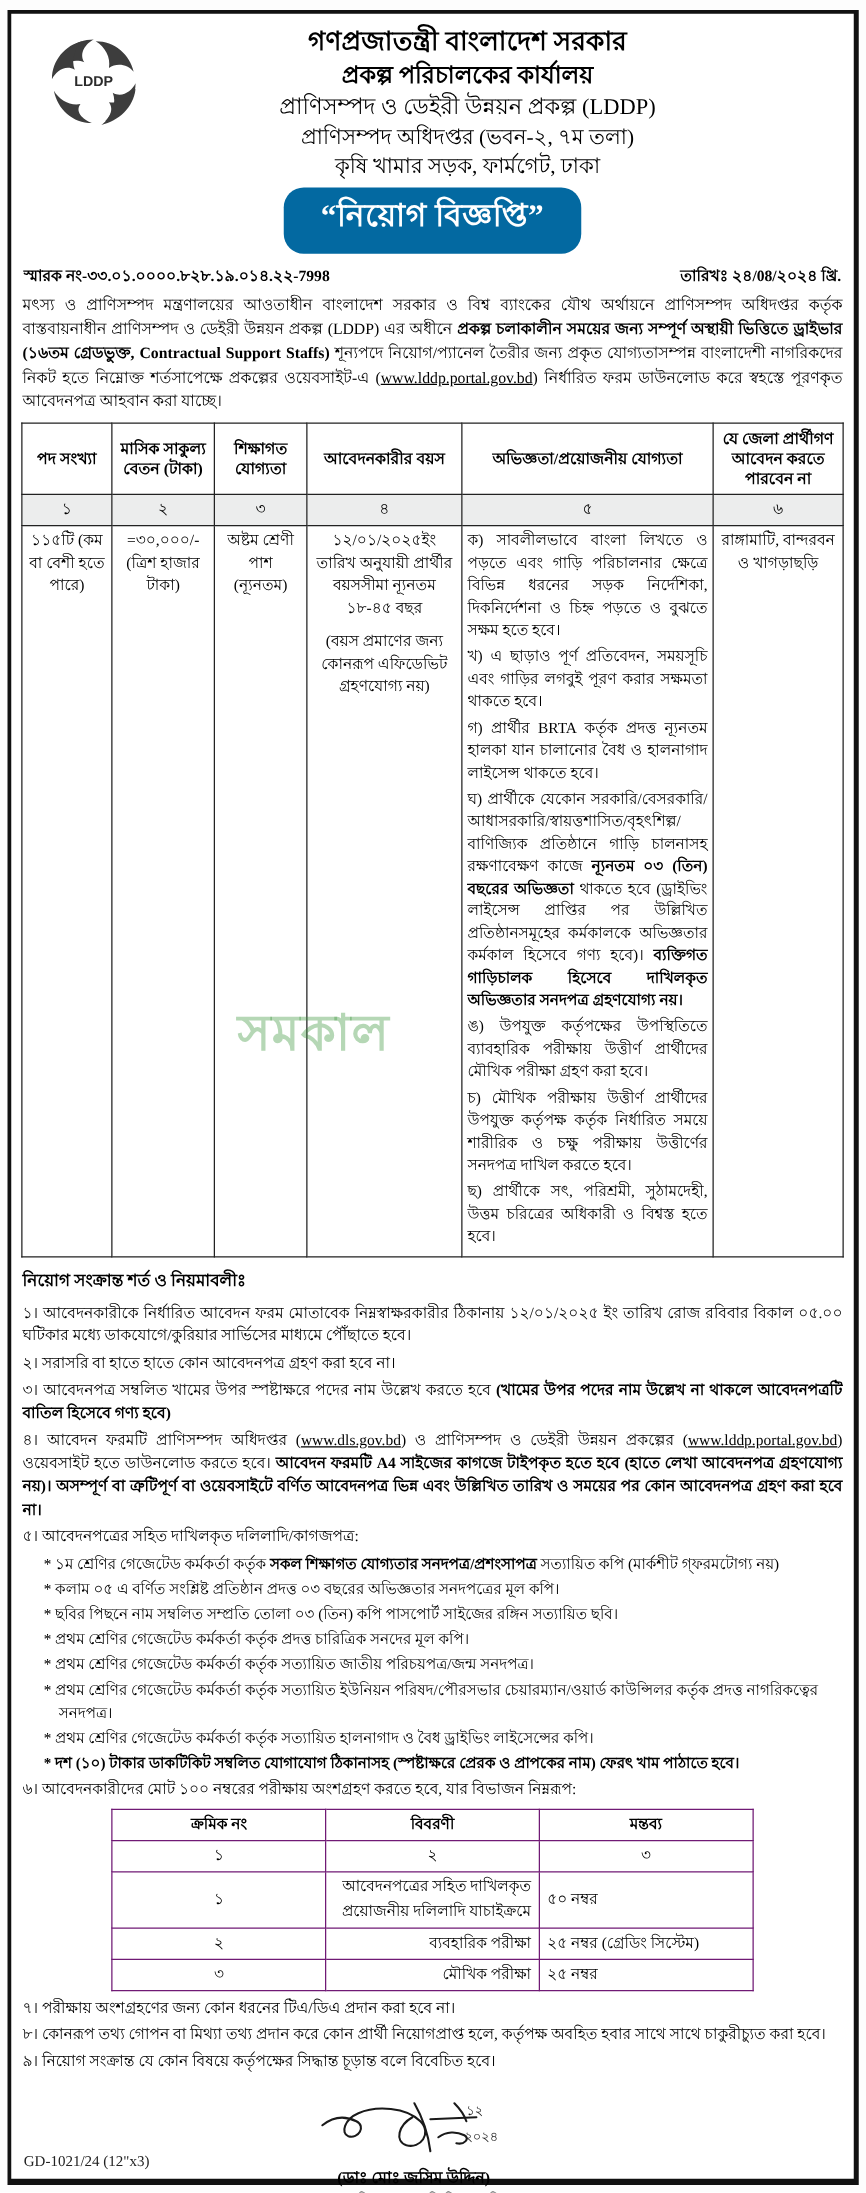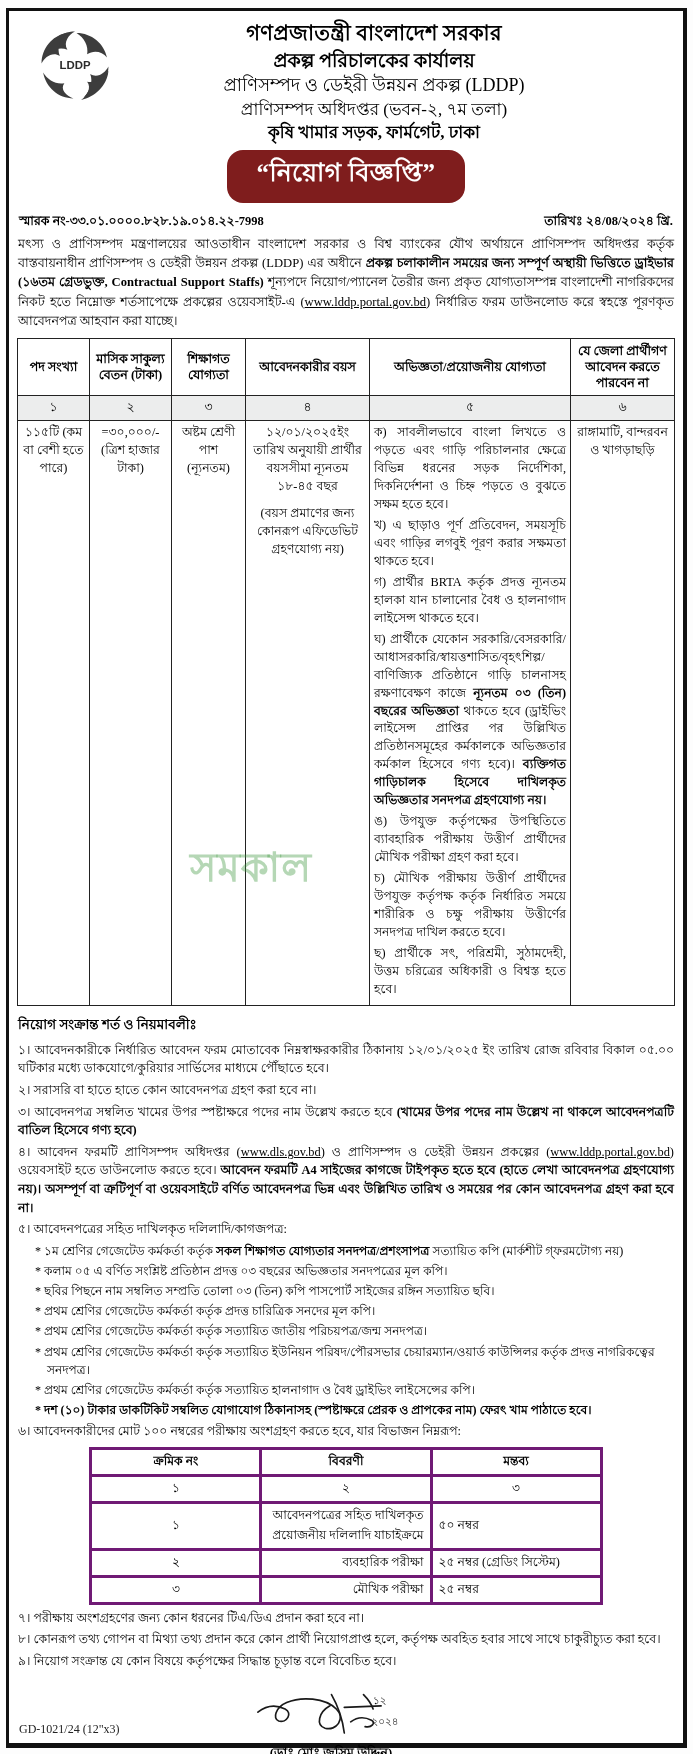--- a/index.html
+++ b/index.html
@@ -54,26 +54,26 @@
   .header-text {
     flex: 1 1 auto;
     text-align: center;
     padding-right: 40px;
     line-height: 1.22;
   }
   .h-line1 { font-size: 21px; font-weight: bold; letter-spacing: .2px; }
   .h-line2 { font-size: 19px; font-weight: bold; margin-top: 2px; }
   .h-line3 { font-size: 18px; margin-top: 3px; }
   .h-line4 { font-size: 17px; margin-top: 3px; }
-  .h-line5 { font-size: 17px; margin-top: 3px; font-weight: bold; }
+  .h-line5 { font-size: 17px; margin-top: 3px; }
 
   .badge-row { text-align: center; margin-top: 6px; }
   .badge {
     display: inline-block;
-    background: #7f1d1d;
+    background: #0369a1;
     color: #fff;
     font-size: 25px;
     font-weight: bold;
     padding: 3px 30px 7px 30px;
     border-radius: 16px;
     letter-spacing: .5px;
   }
 
   .memo-row {
     display: flex;
@@ -158,21 +158,21 @@
   .bullet b { font-weight: bold; }
 
   
   table.marks {
     border-collapse: collapse;
     margin: 6px auto 4px auto;
     width: 78%;
     table-layout: fixed;
   }
   table.marks th, table.marks td {
-    border: 3px solid #701a75;
+    border: 1px solid #701a75;
     font-size: 12.3px;
     padding: 2px 6px;
   }
   table.marks th { text-align: center; font-weight: bold; }
   table.marks td.sl { text-align: center; width: 68px; }
   table.marks td.desc { text-align: right; }
   table.marks td.rem { text-align: left; width: 142px; }
   table.marks tr.numrow2 td { text-align:center; font-size:12.2px; }
 
   
@@ -190,21 +190,21 @@
     left: 10px;
     bottom: 6px;
     font-size: 12px;
     font-family: "Liberation Serif", serif;
     color: #222;
   }
 
   .watermark {
     position: absolute;
     left: 190px;
-    top: 836px;
+    top: 795px;
     font-size: 40px;
     font-weight: bold;
     color: rgba(60,150,60,.38);
     letter-spacing: 1px;
     pointer-events: none;
     user-select: none;
   }
 </style>
 </head>
 <body>

